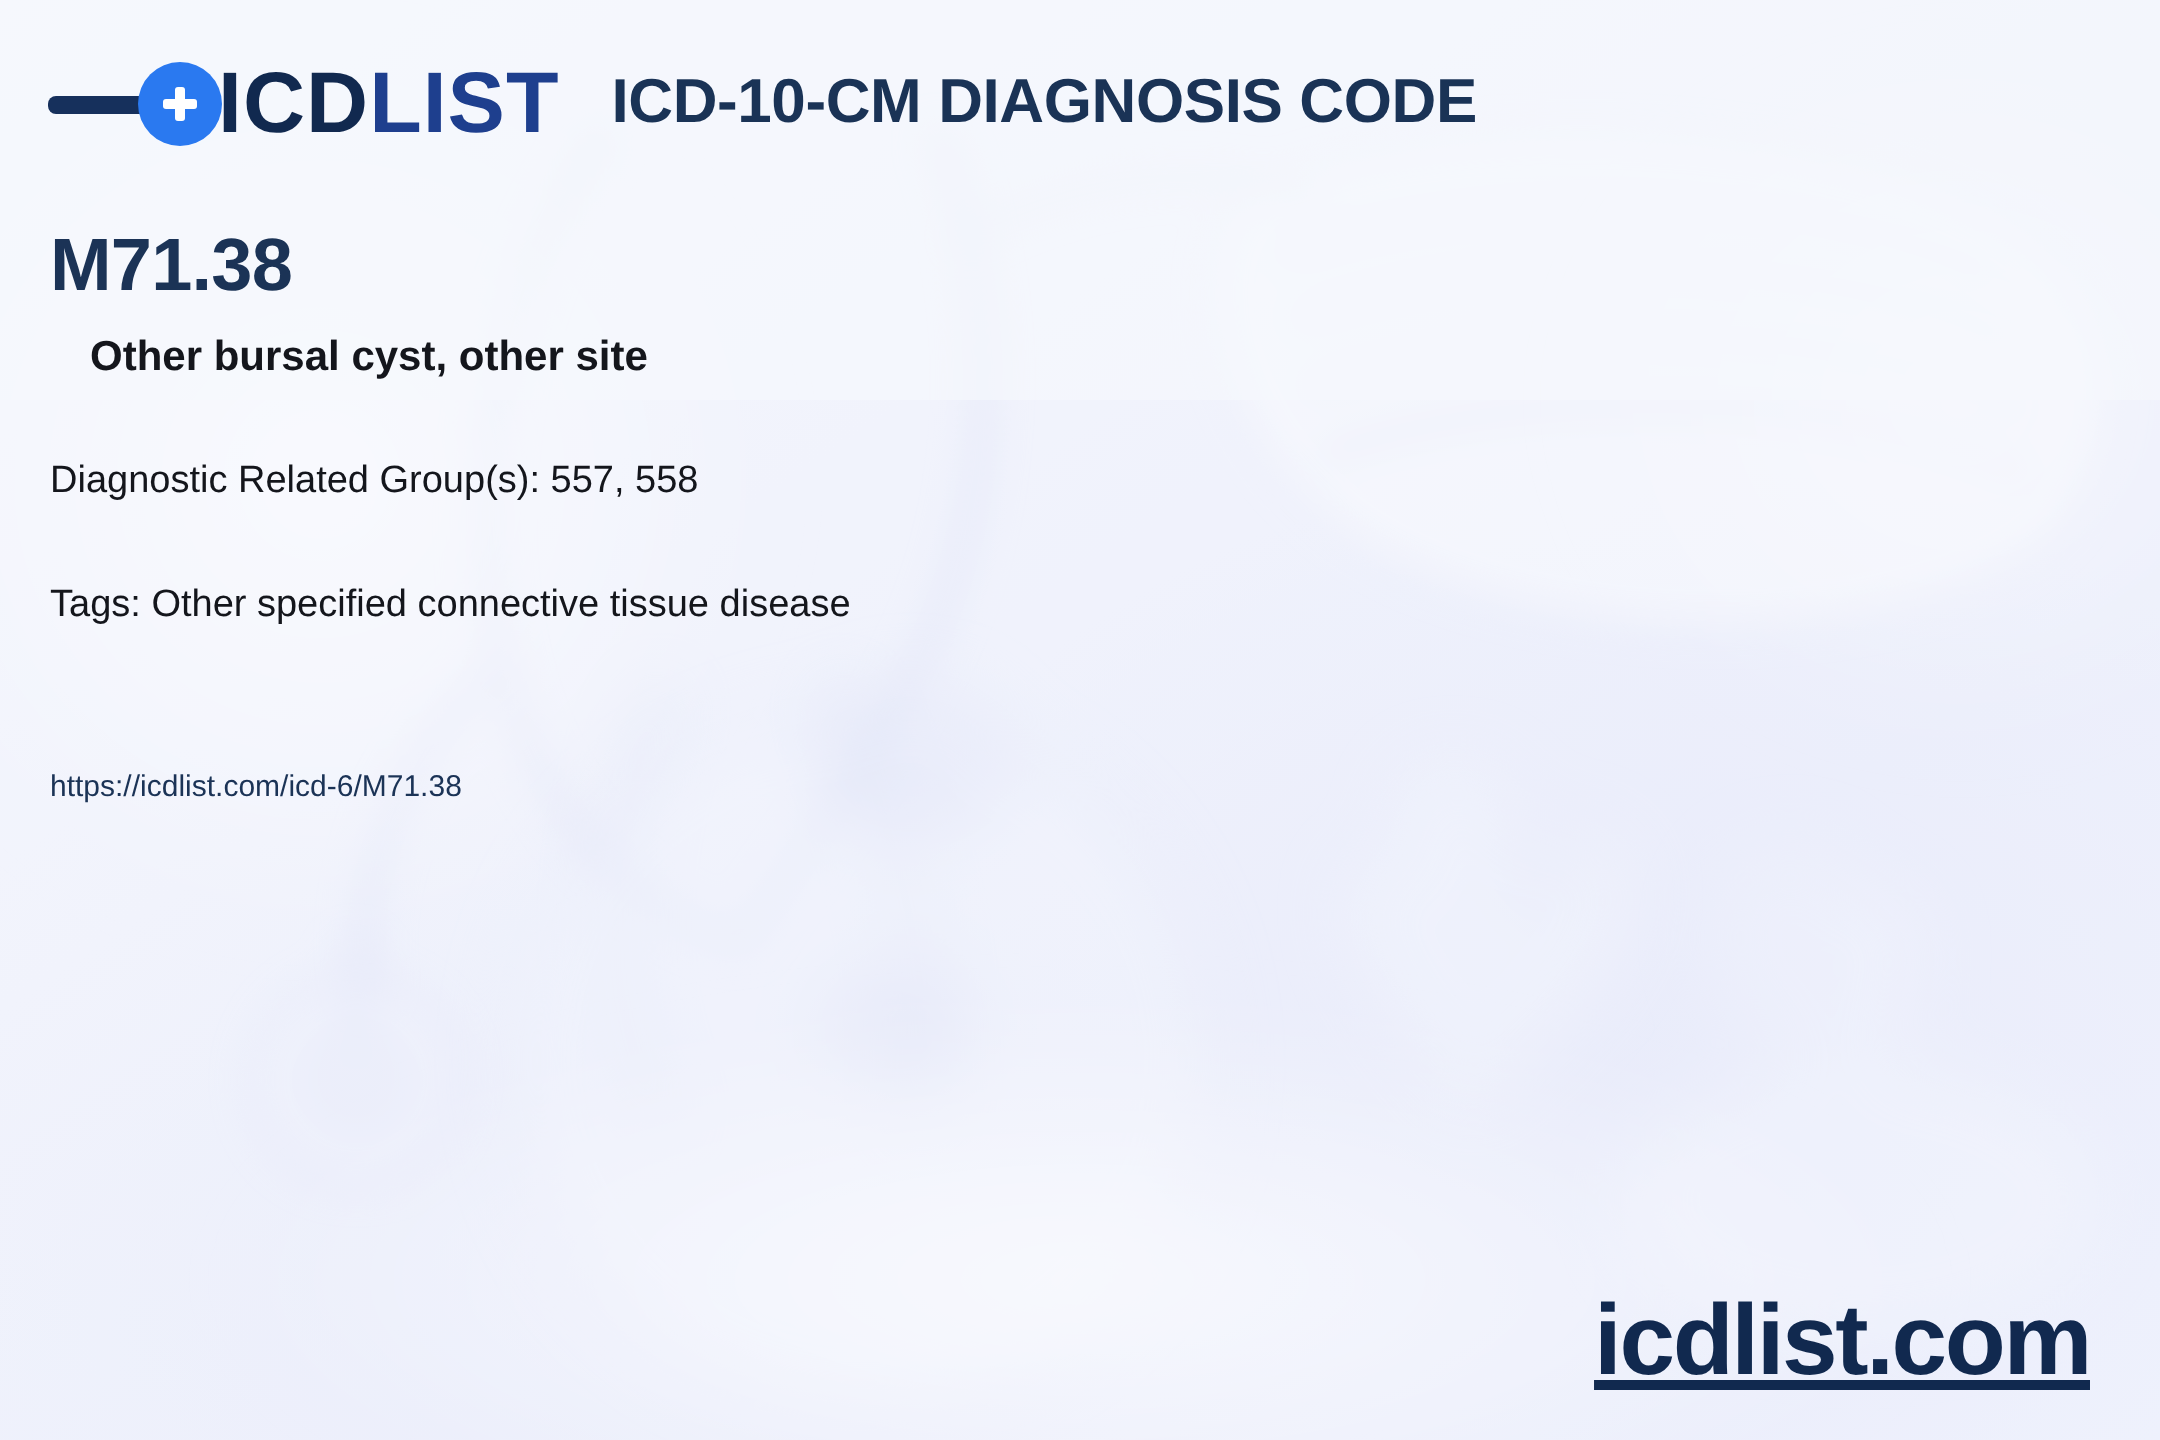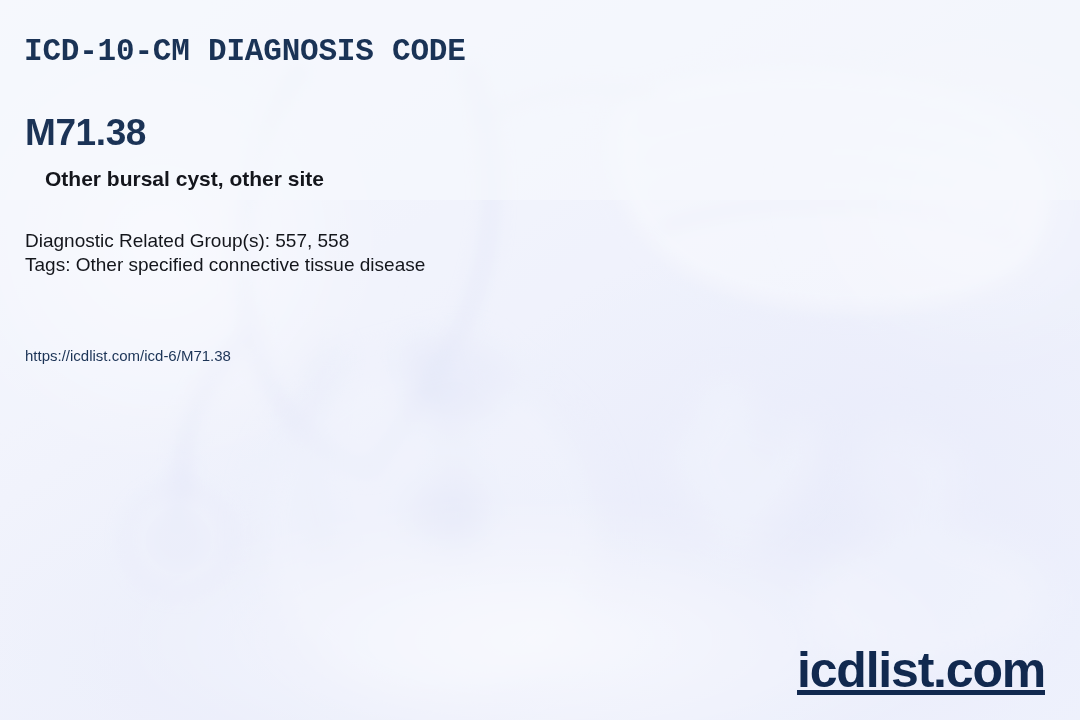--- a/index.html
+++ b/index.html
@@ -97,21 +97,20 @@
   .wm-icd  { color:#11294f; }
   .wm-list { color:#1e3f8e; }
 
   #header-title {
     font-size:31px;
     font-weight:bold;
     color:#1a3356;
     letter-spacing:-0.2px;
     white-space:nowrap;
     padding-bottom:2px;
-    font-family:Liberation Mono, monospace;
   }
 
   
   #content {
     position:absolute;
     left:25px;
     top:112px;
     width:780px;
   }
 
@@ -142,20 +141,21 @@
   #drg {
     font-size:19px;
     color:#14161c;
     margin-top:37px;
     line-height:1.25;
   }
 
   #tags {
     font-size:19px;
     color:#14161c;
+    margin-top:38px;
     line-height:1.25;
   }
 
   #url {
     font-size:15px;
     color:#1b3356;
     margin-top:71px;
     line-height:1.25;
   }
 
@@ -258,20 +258,27 @@
       <ellipse cx="540" cy="640" rx="430" ry="140" fill="url(#gSoft2)" opacity="0.9"></ellipse>
       <ellipse cx="160" cy="240" rx="230" ry="230" fill="url(#gSoft2)" opacity="0.95"></ellipse>
       <ellipse cx="980" cy="200" rx="200" ry="180" fill="url(#gSoft2)" opacity="0.55"></ellipse>
     </g>
     <rect x="0" y="0" width="1080" height="720" fill="#f1f3fc" opacity="0.45"></rect>
     <rect x="0" y="0" width="1080" height="200" fill="#f6f8fd" opacity="0.6"></rect>
   </svg>
 
   <div id="header">
 
+    <div id="logo">
+      <span id="logo-dash"></span>
+      <span id="logo-plus-circle"></span>
+      <span id="logo-wordmark">
+        <span class="wm-icd">ICD</span><span class="wm-list">LIST</span>
+      </span>
+    </div>
 
     <div id="header-title">ICD-10-CM DIAGNOSIS CODE</div>
   </div>
 
   <div id="content">
     <div id="code">M71.38</div>
     <div id="description">Other bursal cyst, other site</div>
     <div id="drg">Diagnostic Related Group(s): 557, 558</div>
     <div id="tags">Tags: Other specified connective tissue disease</div>
     <div id="url">https://icdlist.com/icd-6/M71.38</div>

